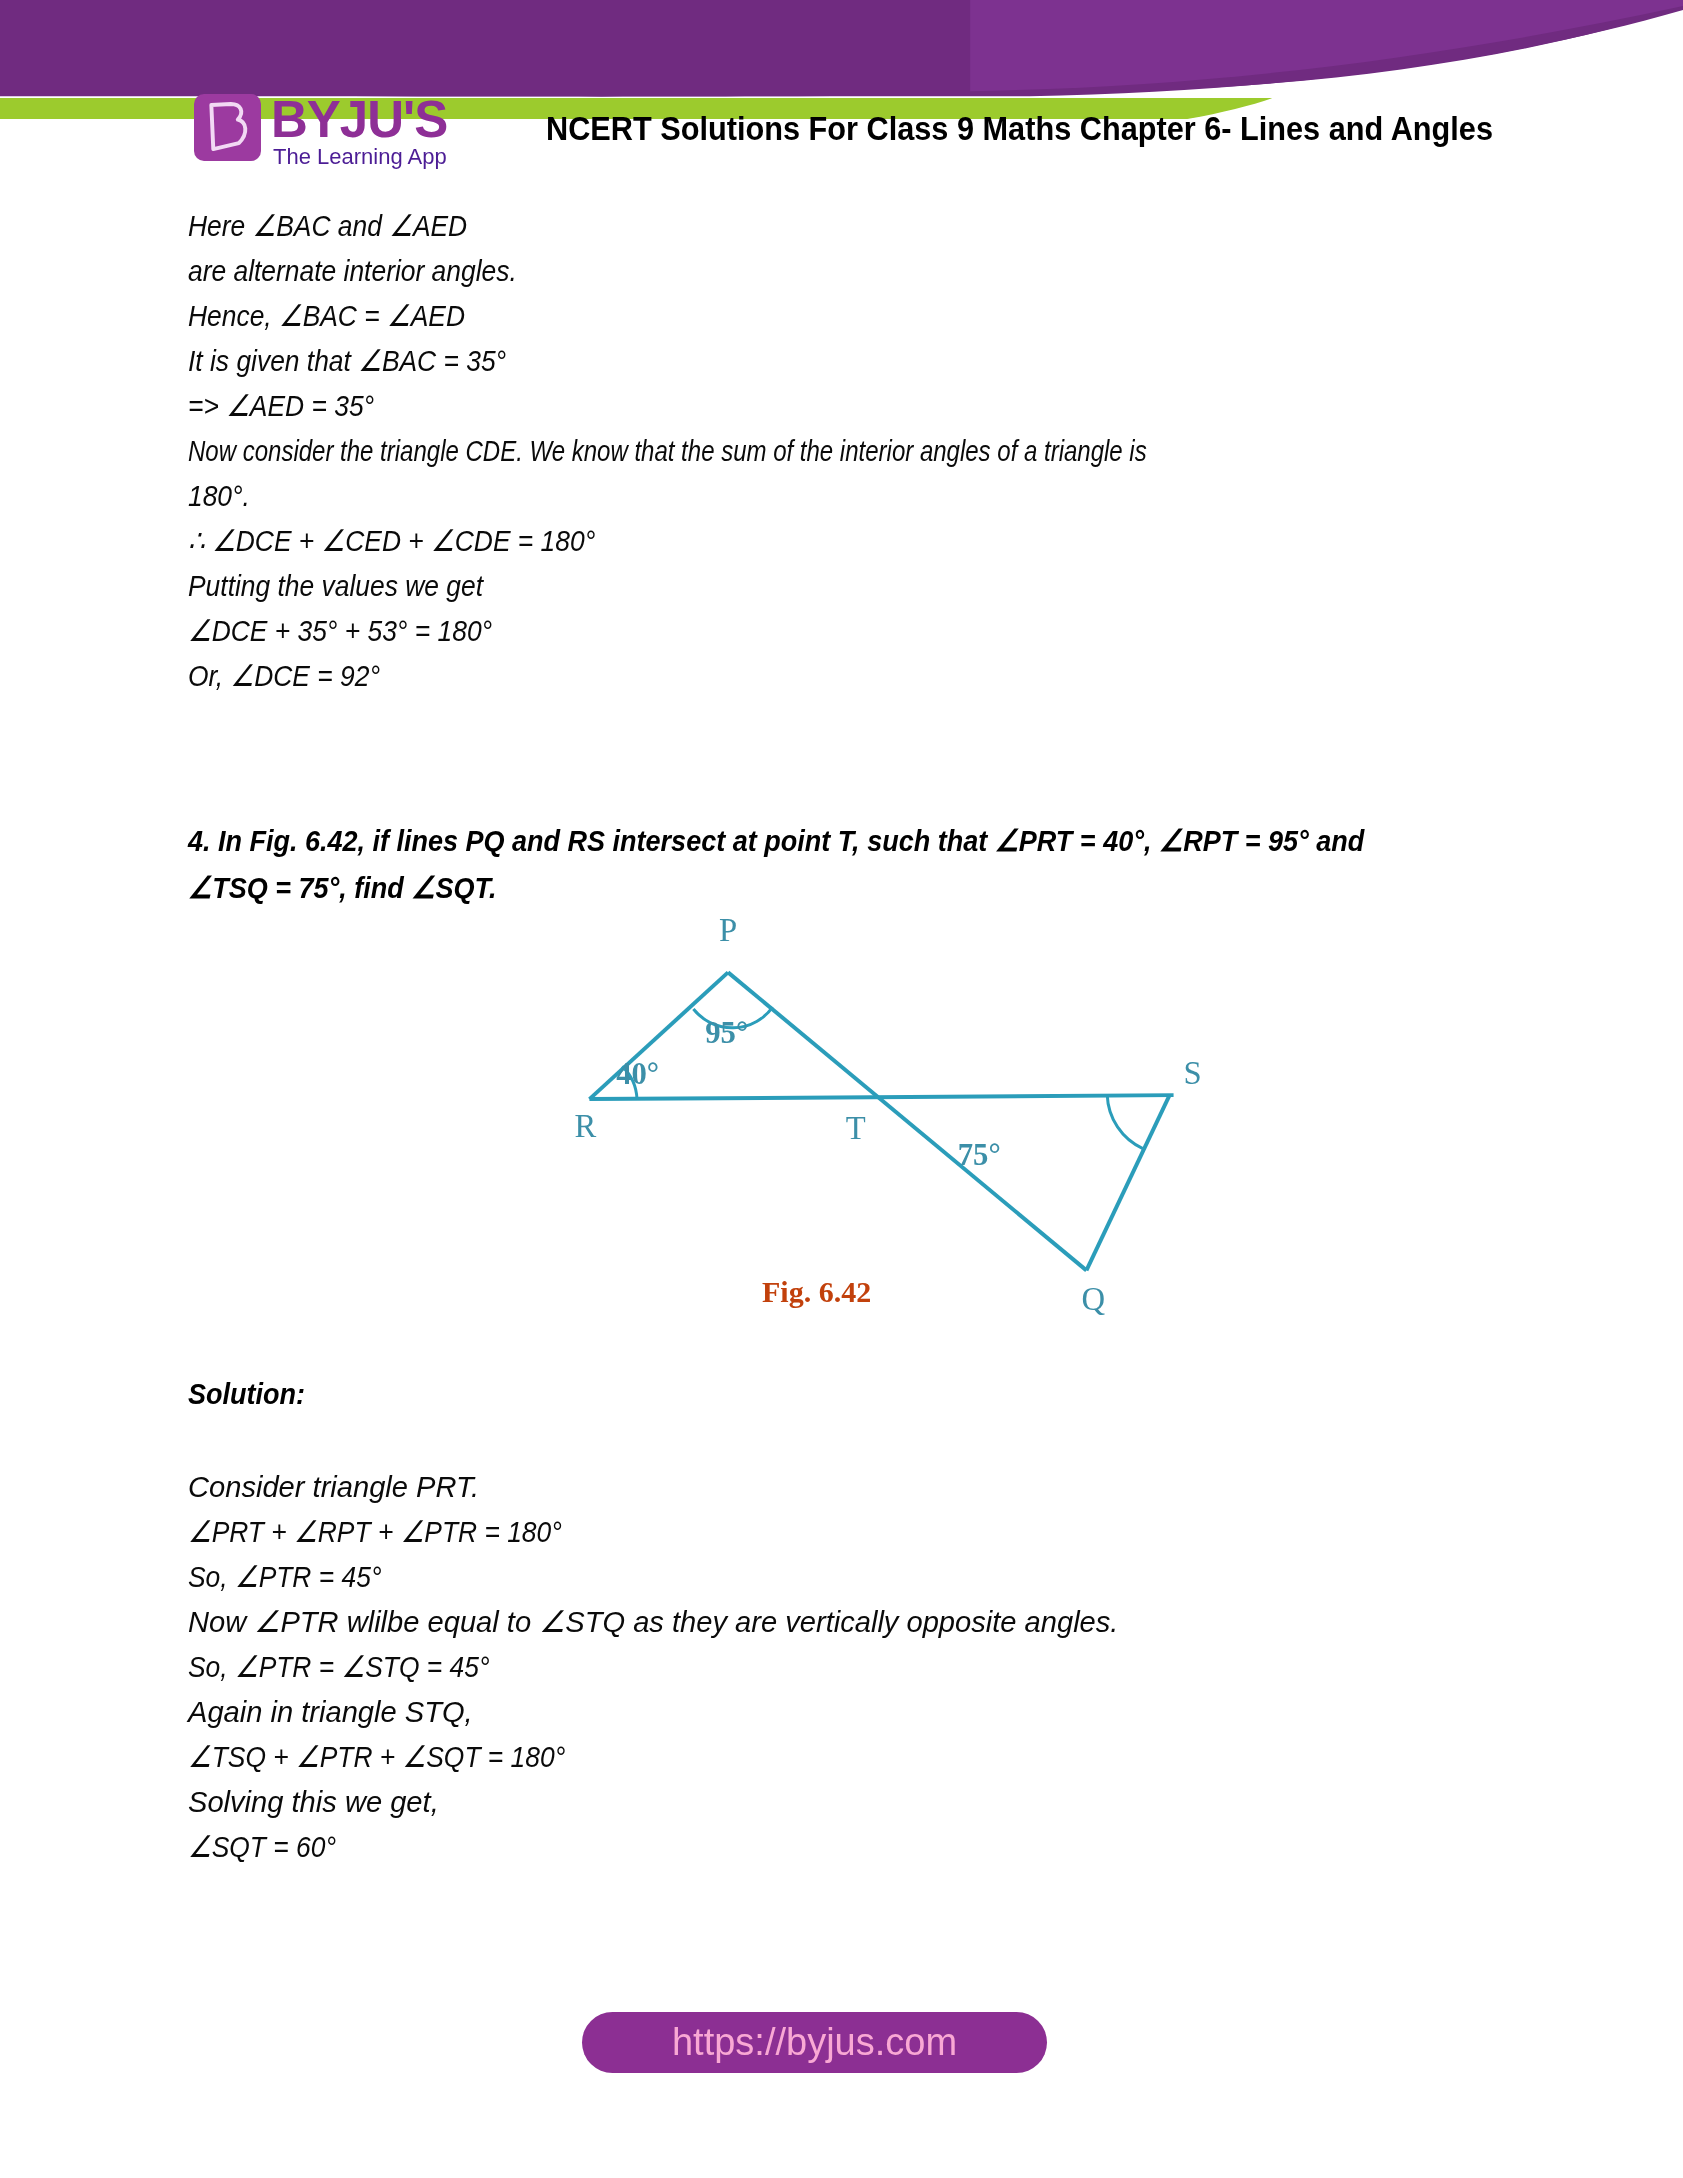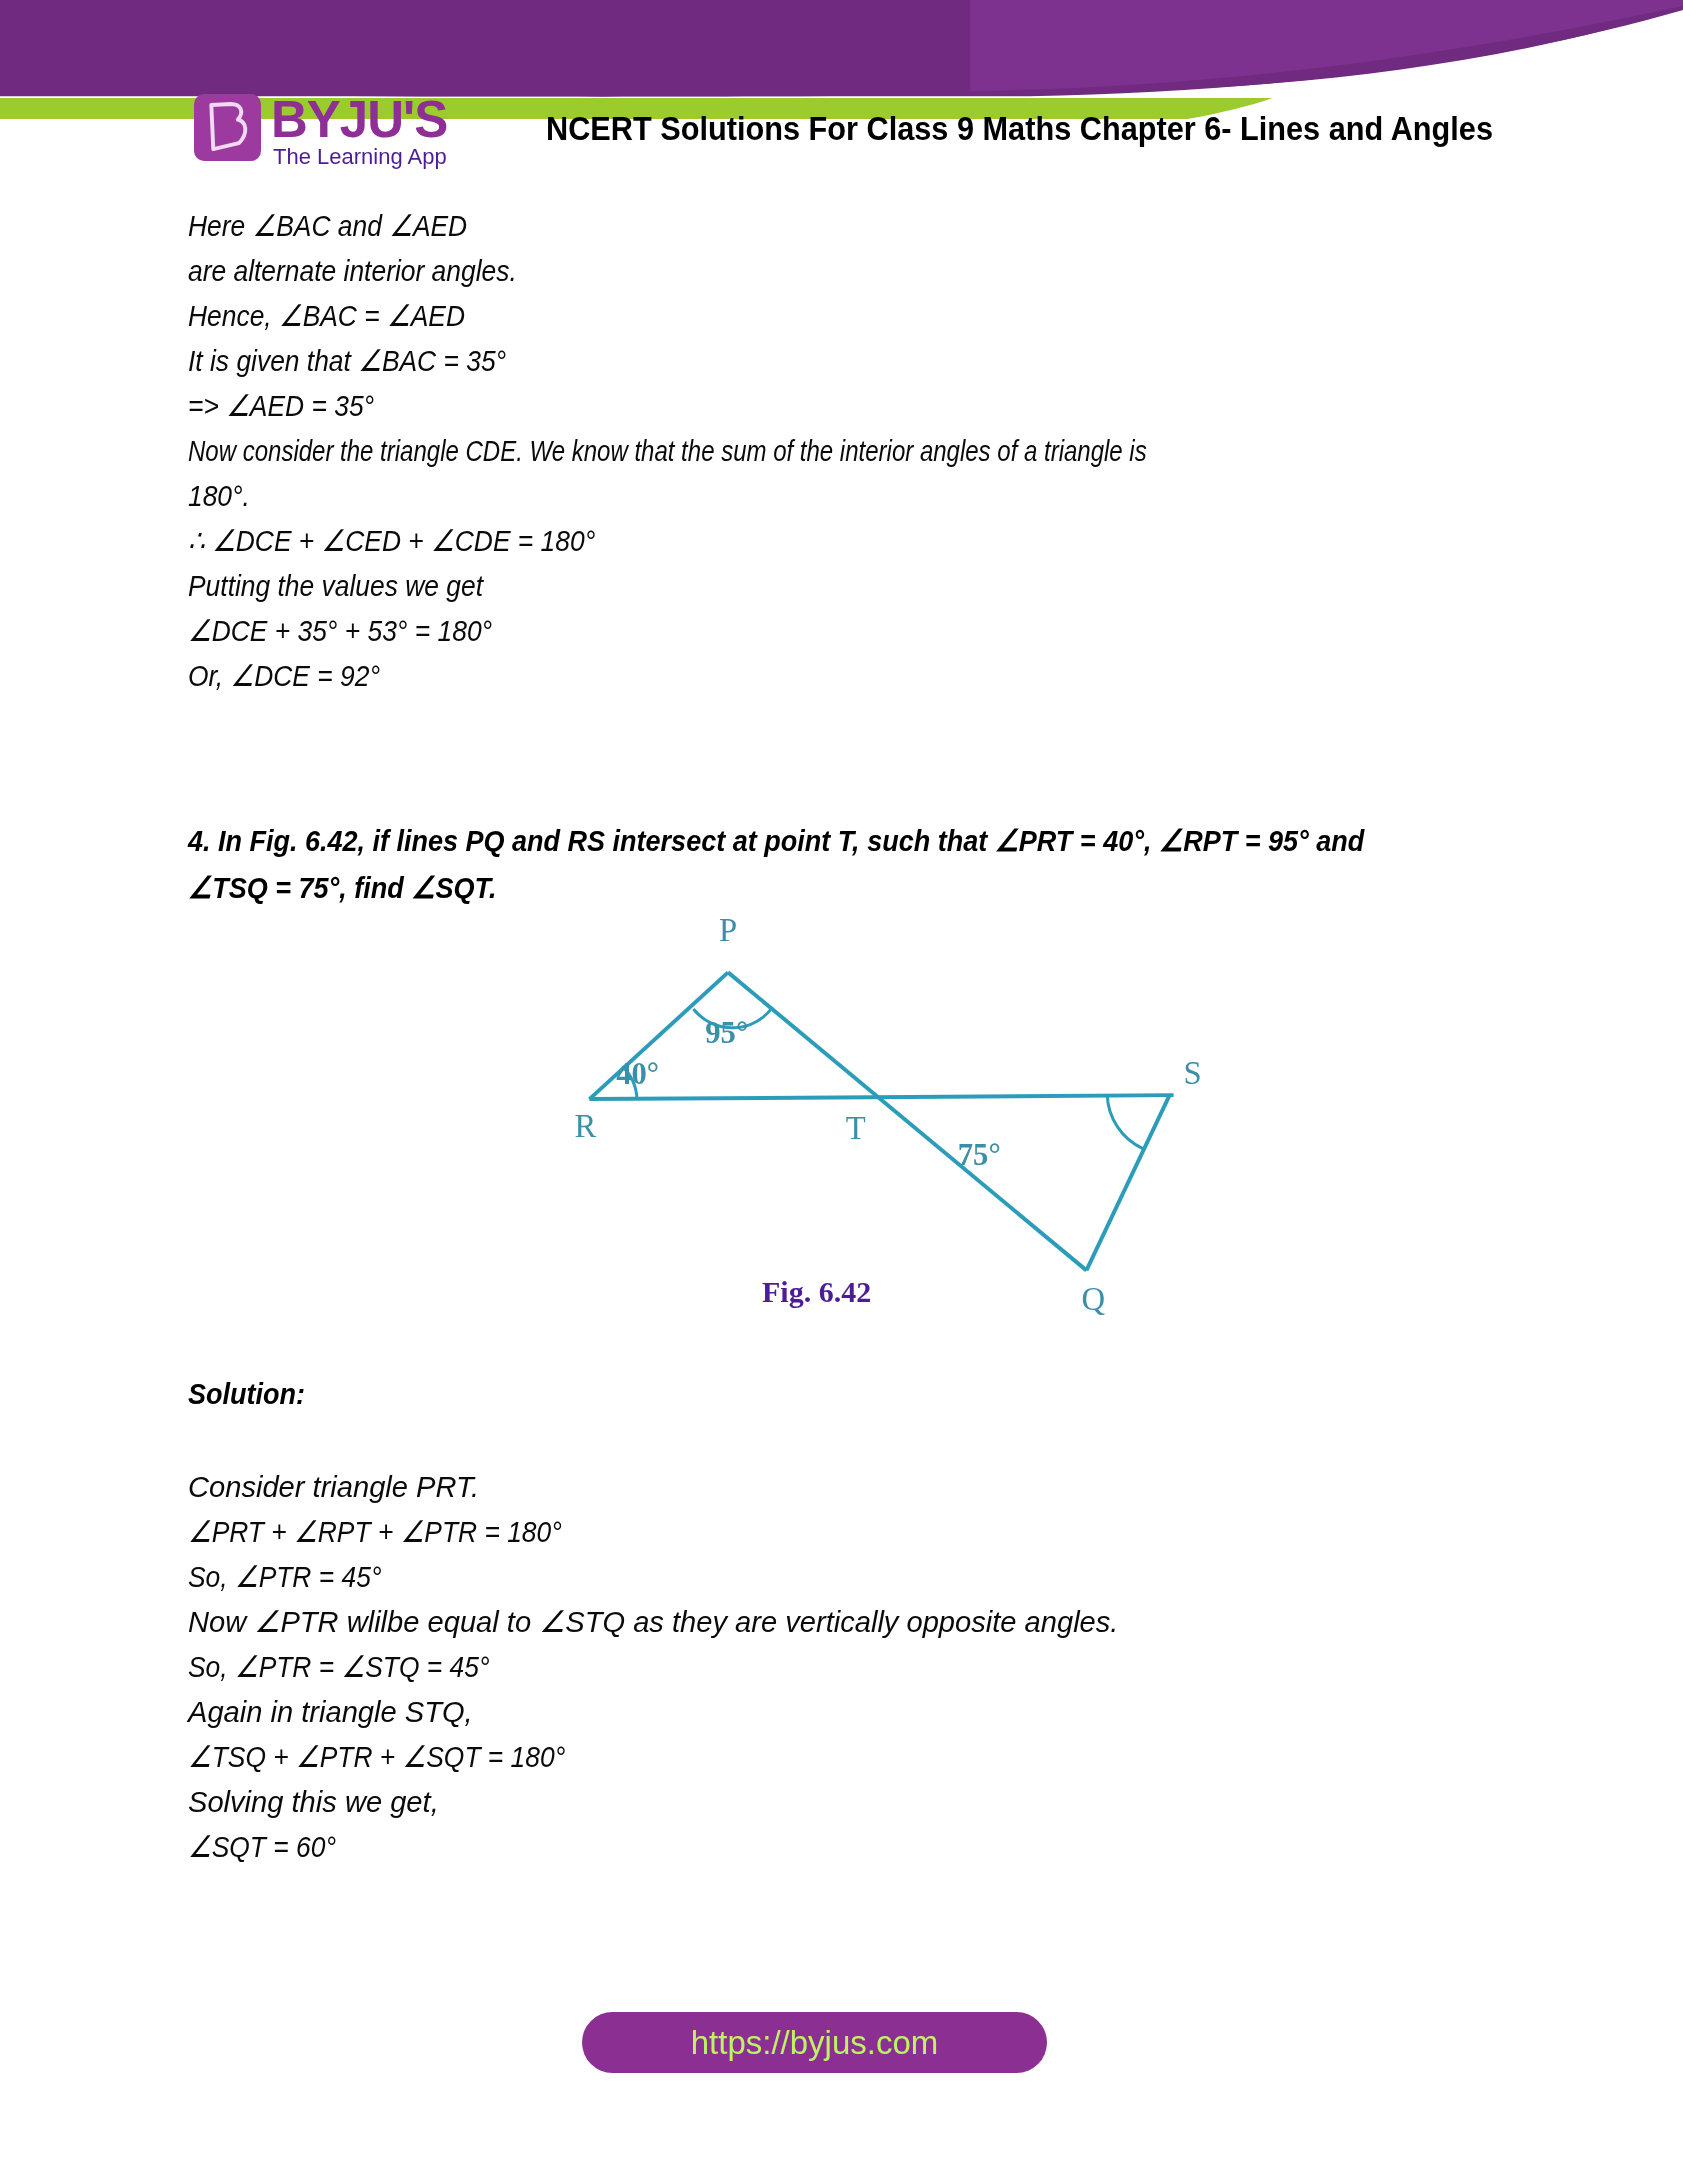--- a/index.html
+++ b/index.html
@@ -134,40 +134,40 @@
     width: 634px;
     height: 426px;
   }
   .figure-wrap svg { display: block; }
   .fig-caption {
     position: absolute;
     left: 762px;
     top: 1275px;
     font-size: 30px;
     font-weight: bold;
-    color: #4c1d95;
+    color: #c2410c;
     font-family: "Liberation Serif", serif;
   }
 
   
   .footer-btn {
     position: absolute;
     left: 582px;
     top: 2012px;
     width: 465px;
     height: 61px;
     border-radius: 31px;
     background: #8c2f93;
     display: flex;
     align-items: center;
     justify-content: center;
   }
   .footer-btn span {
-    color: #bef264;
-    font-size: 33px;
+    color: #f9a8d4;
+    font-size: 38px;
     font-family: "Liberation Sans", sans-serif;
   }
 </style>
 </head>
 <body>
 
 <div class="header-band">
   <svg width="1683" height="119" viewBox="0 0 1700 120" xmlns="http://www.w3.org/2000/svg">
     <path d="M0,0 L1700,0 L1700,8 C1560,52 1400,78 1230,88 C1010,100 620,98 0,96 Z" fill="#702b80"></path>
     <path d="M0,100 C480,102 900,104 1180,92 C1310,86 1440,70 1560,48 L1560,0 L0,0 Z" fill="#9ccb2d" transform="translate(0,0)" opacity="0"></path>

